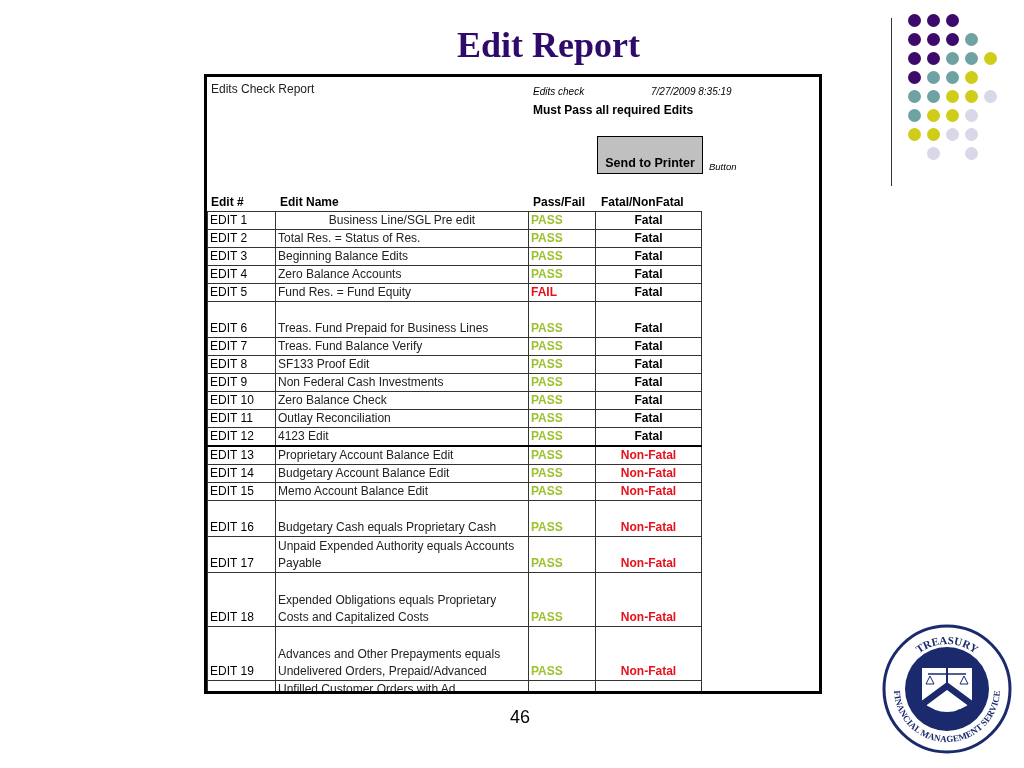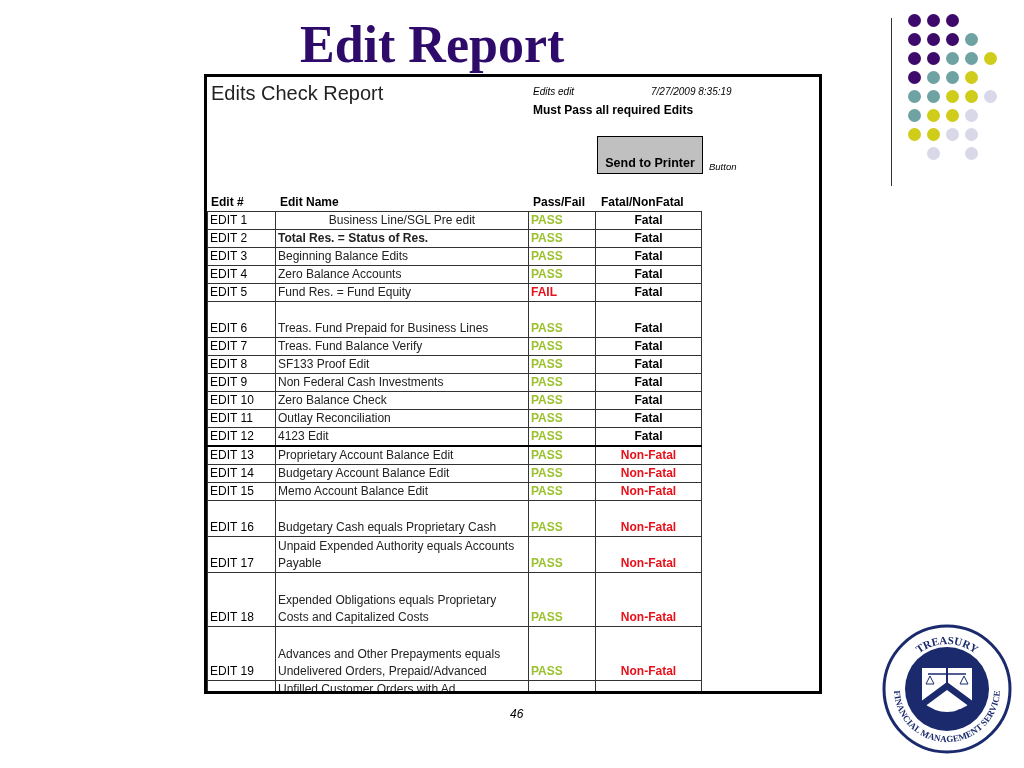--- a/index.html
+++ b/index.html
@@ -1,19 +1,19 @@
 <!DOCTYPE html>
 <html><head>
 <meta charset="utf-8">
 <style>
   html, body { margin:0; padding:0; }
   body { width:1024px; height:768px; background:#ffffff; position:relative; overflow:hidden; font-family:"Liberation Sans", sans-serif; }
-  .slide-title { position:absolute; left:300px; top:20px; width:340px; text-align:left; font-family:"Liberation Serif", serif; font-weight:bold; font-size:52px; color:#2e0a6a; line-height:50px; margin:0; }
+  .slide-title { position:absolute; left:300px; top:20px; width:340px; text-align:right; font-family:"Liberation Serif", serif; font-weight:bold; font-size:36px; color:#2e0a6a; line-height:50px; margin:0; }
   .frame { position:absolute; left:204px; top:74px; width:612px; height:614px; border:3px solid #000; background:#fff; overflow:hidden; }
-  .report-title { position:absolute; left:4px; top:5px; font-size:20px; color:#222; }
+  .report-title { position:absolute; left:4px; top:5px; font-size:12px; color:#222; }
   .edits-check { position:absolute; left:326px; top:9px; font-size:10px; font-style:italic; color:#000; }
   .timestamp { position:absolute; left:444px; top:9px; font-size:10px; font-style:italic; color:#000; }
   .must-pass { position:absolute; left:326px; top:26px; font-size:12px; font-weight:bold; color:#000; }
   .print-btn { position:absolute; left:390px; top:59px; width:106px; height:38px; background:#c0c0c0; border:1.5px solid #000; box-sizing:border-box; cursor:pointer; padding:0; font-family:"Liberation Sans", sans-serif; font-size:12.5px; font-weight:bold; color:#000; text-align:center; display:flex; align-items:flex-end; justify-content:center; padding-bottom:3px; }
   .btn-note { position:absolute; left:502px; top:84px; font-size:9.5px; font-style:italic; color:#000; }
   .hdr { position:absolute; top:118px; font-size:12px; font-weight:bold; color:#000; }
   table.edits { position:absolute; left:0px; top:134px; border-collapse:collapse; font-size:12px; table-layout:fixed; }
   table.edits td { border:1px solid #333; padding:0 2px; vertical-align:bottom; line-height:17px; height:17px; white-space:nowrap; overflow:hidden; }
   table.edits td.c-id { width:63px; color:#000; }
   table.edits td.c-name { width:248px; color:#222; white-space:normal; }
@@ -21,21 +21,21 @@
   table.edits td.c-fn { width:101px; font-weight:bold; text-align:center; }
   .pass { color:#9bc22e; }
   .fail { color:#e8101a; }
   .fatal { color:#000; }
   .nonfatal { color:#e8101a; }
   tr.thick-top td { border-top:2px solid #000; }
   .partial td { height:9px; line-height:17px; vertical-align:top; }
   .vline { position:absolute; left:891px; top:18px; width:1px; height:168px; background:#333; }
   .dots { position:absolute; left:908px; top:14px; }
   .dot { position:absolute; width:13px; height:13px; border-radius:50%; }
-  .page-num { position:absolute; left:510px; top:707px; font-size:12px; color:#000;font-style:italic; }
+  .page-num { position:absolute; left:510px; top:707px; font-size:18px; color:#000; }
   .seal { position:absolute; left:880px; top:622px; width:134px; height:134px; }
 </style>
 </head>
 <body>
 
 <h1 class="slide-title">Edit Report</h1>
 
 <div class="vline"></div>
 <div class="dots" id="dots">
     <div class="dot" style="left: 0px; top: 0px; background: rgb(61, 10, 107);"></div>
@@ -66,42 +66,42 @@
     <div class="dot" style="left: 0px; top: 114px; background: rgb(207, 204, 26);"></div>
     <div class="dot" style="left: 19px; top: 114px; background: rgb(207, 204, 26);"></div>
     <div class="dot" style="left: 38px; top: 114px; background: rgb(216, 216, 232);"></div>
     <div class="dot" style="left: 57px; top: 114px; background: rgb(216, 216, 232);"></div>
     <div class="dot" style="left: 19px; top: 133px; background: rgb(216, 216, 232);"></div>
     <div class="dot" style="left: 57px; top: 133px; background: rgb(216, 216, 232);"></div>
   </div>
 
 <div class="frame">
   <div class="report-title">Edits Check Report</div>
-  <div class="edits-check">Edits edit</div>
+  <div class="edits-check">Edits check</div>
   <div class="timestamp">7/27/2009  8:35:19</div>
   <div class="must-pass">Must Pass all required Edits</div>
   <button class="print-btn">Send to Printer</button>
   <div class="btn-note">Button</div>
 
   <div class="hdr" style="left:4px;">Edit #</div>
   <div class="hdr" style="left:73px;">Edit Name</div>
   <div class="hdr" style="left:326px;">Pass/Fail</div>
   <div class="hdr" style="left:394px;">Fatal/NonFatal</div>
 
   <table class="edits">
     <tbody id="edit-rows">
         <tr>
           <td class="c-id" style="height: 17px;">EDIT 1</td>
           <td class="c-name" style="height: 17px; text-align: center;">Business Line/SGL Pre edit</td>
           <td class="c-pf pass" style="height: 17px;">PASS</td>
           <td class="c-fn fatal" style="height: 17px;">Fatal</td>
         </tr>
         <tr>
           <td class="c-id" style="height: 17px;">EDIT 2</td>
-          <td class="c-name" style="height: 17px; font-weight: bold;">Total Res. = Status of Res.</td>
+          <td class="c-name" style="height: 17px;">Total Res. = Status of Res.</td>
           <td class="c-pf pass" style="height: 17px;">PASS</td>
           <td class="c-fn fatal" style="height: 17px;">Fatal</td>
         </tr>
         <tr>
           <td class="c-id" style="height: 17px;">EDIT 3</td>
           <td class="c-name" style="height: 17px; margin-top: 41px;">Beginning Balance Edits</td>
           <td class="c-pf pass" style="height: 17px;">PASS</td>
           <td class="c-fn fatal" style="height: 17px;">Fatal</td>
         </tr>
         <tr>

